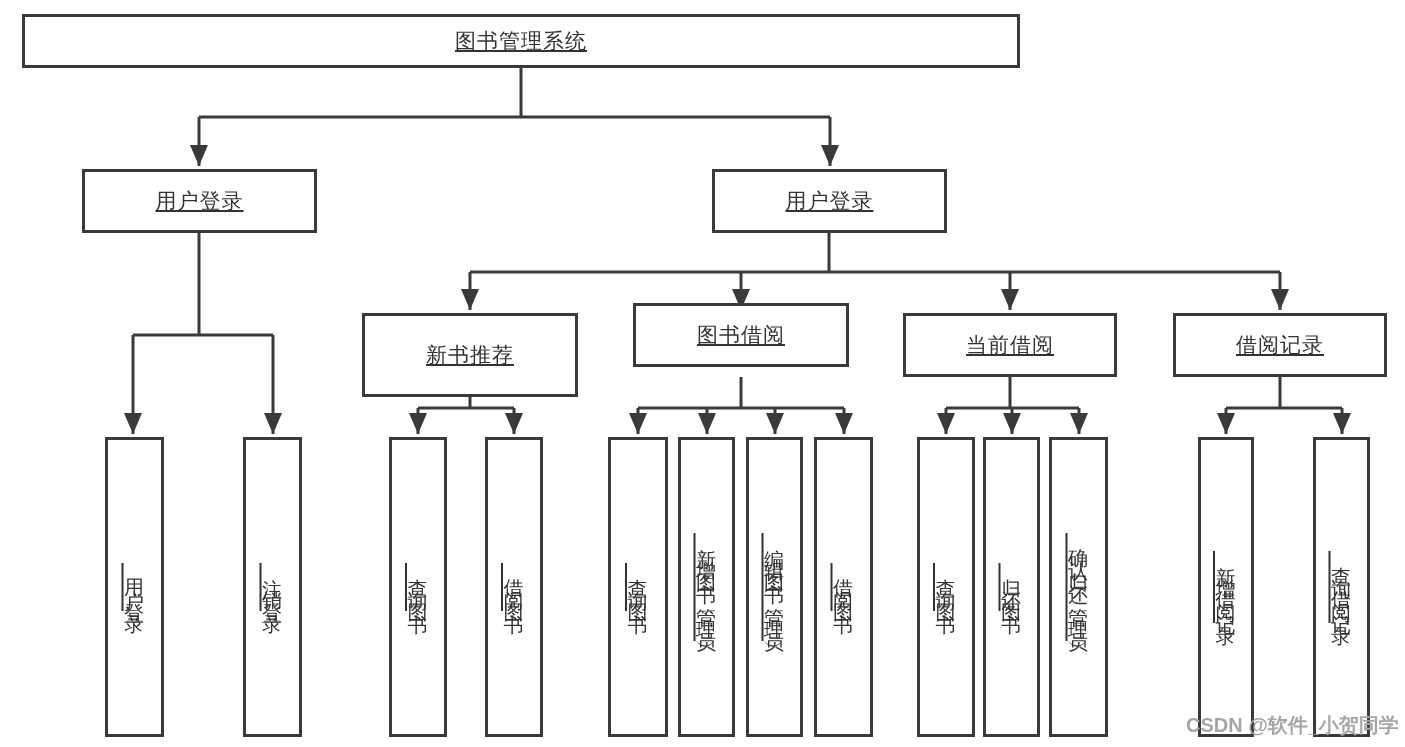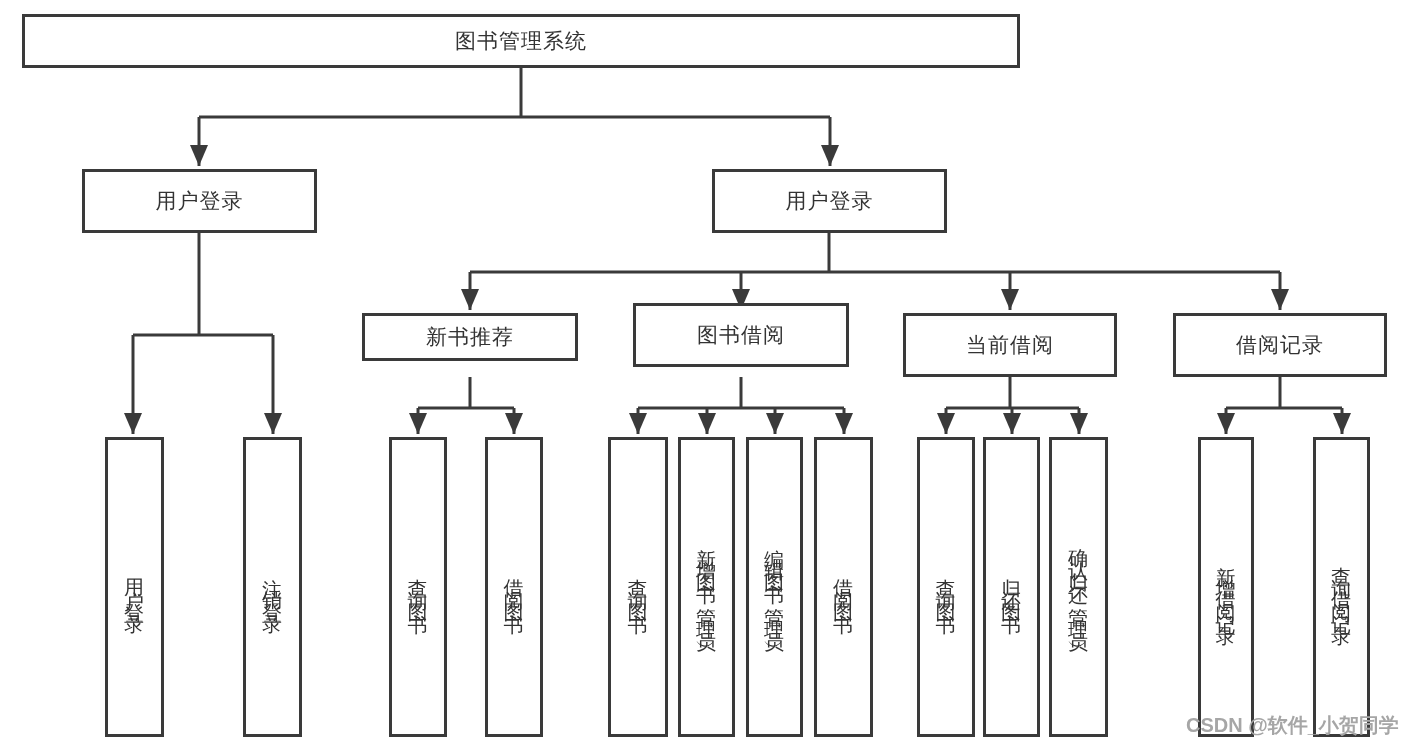--- a/index.html
+++ b/index.html
@@ -21,39 +21,40 @@
     position:absolute;
     box-sizing:border-box;
     border:3px solid var(--line);
     background:var(--bg);
     display:flex;align-items:center;justify-content:center;
     color:var(--text);
     font-size:21px;
     letter-spacing:1px;
     text-align:center;
     z-index:2;
+    text-decoration:underline;
   }
   .node.vert{
     font-size:20px;
     letter-spacing:0;
   }
   .node.vert .vtext{
     writing-mode:vertical-rl;
     text-orientation:mixed;
     letter-spacing:12px;
     line-height:1;
     white-space:nowrap;
   }
   
   .n-root{left:22px;top:14px;width:998px;height:54px;}
   
   .n-user-login{left:82px;top:169px;width:235px;height:64px;}
   .n-book-mgmt{left:712px;top:169px;width:235px;height:64px;}
   
-  .n-recommend{left:362px;top:313px;width:216px;height:48px;}
+  .n-recommend{left:362px;top:313px;width:216px;height:84px;}
   .n-borrow{left:633px;top:303px;width:216px;height:64px;}
   .n-current{left:903px;top:313px;width:214px;height:64px;}
   .n-records{left:1173px;top:313px;width:214px;height:64px;}
   
   .n-g1c1{left:105px;top:437px;width:59px;height:300px;}
   .n-g1c2{left:243px;top:437px;width:59px;height:300px;}
   .n-g2c1{left:389px;top:437px;width:58px;height:300px;}
   .n-g2c2{left:485px;top:437px;width:58px;height:300px;}
   .n-g3c1{left:608px;top:437px;width:60px;height:300px;}
   .n-g3c2{left:678px;top:437px;width:57px;height:300px;}

